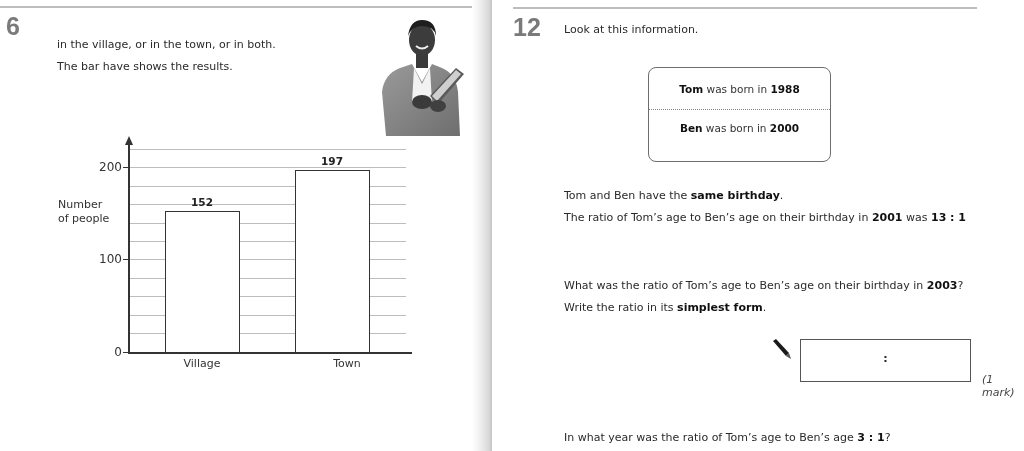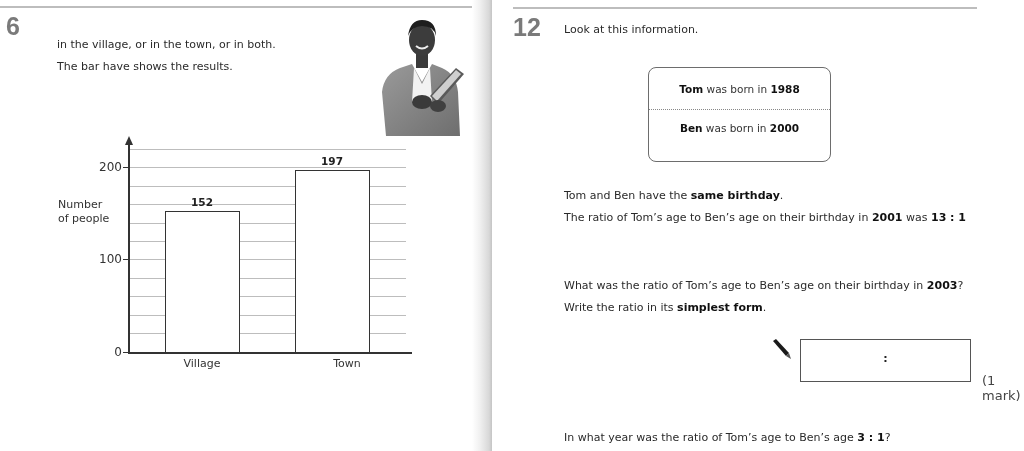--- a/index.html
+++ b/index.html
@@ -38,21 +38,21 @@
     
     .info-box { position: absolute; left: 648px; top: 67px; width: 183px; height: 95px; border: 1.2px solid #6d6d6d; border-radius: 8px; background: #fff; }
     .info-row { position: absolute; left: 0; width: 100%; text-align: center; font-size: 10.5px; color: #333; }
     .info-row b { font-weight: bold; color: #111; }
     .info-divider { position: absolute; left: 0; top: 41px; width: 100%; height: 0; border-top: 1px dotted #888; }
 
     
     .pencil { position: absolute; left: 770px; top: 338px; width: 22px; height: 22px; }
     .answer-box { position: absolute; left: 800px; top: 339px; width: 171px; height: 43px; border: 1.2px solid #555; background: #fff; }
     .answer-sep { position: absolute; left: 0; width: 100%; top: 12px; text-align: center; font-size: 11px; font-weight: bold; color: #222; }
-    .mark { position: absolute; left: 982px; top: 373px; font-size: 13px; color: #444; }
+    .mark { position: absolute; left: 982px; top: 373px; font-size: 11px; font-style: italic; color: #444; }
   </style>
 </head>
 <body>
 
 <div class="page page-left">
   <div class="rule" style="left:0; top:6px; width:472px;"></div>
   <div class="qnum" style="left:6px; top:14px;">6</div>
 
   <div class="txt" style="left:57px; top:38px;">in the village, or in the town, or in both.</div>
   <div class="txt" style="left:57px; top:60px;">The bar have shows the results.</div>

